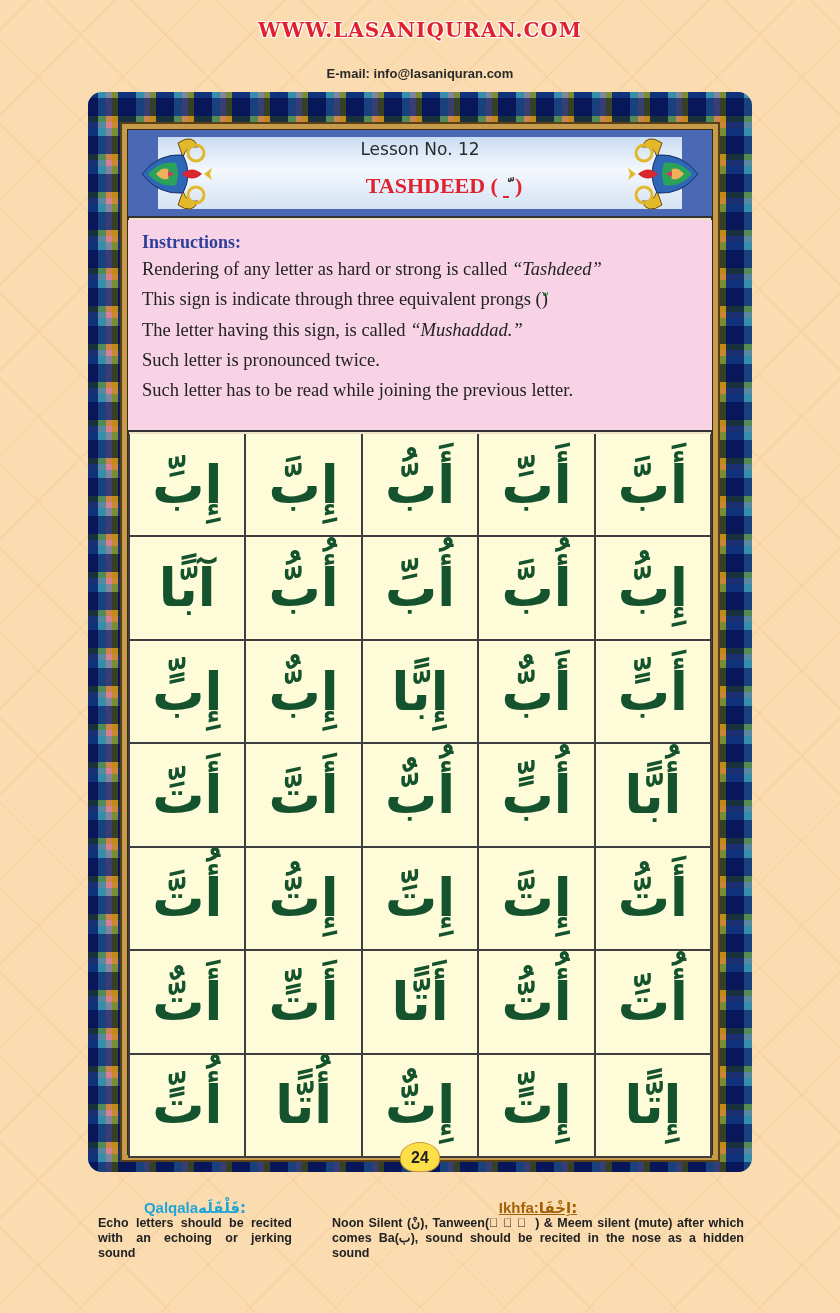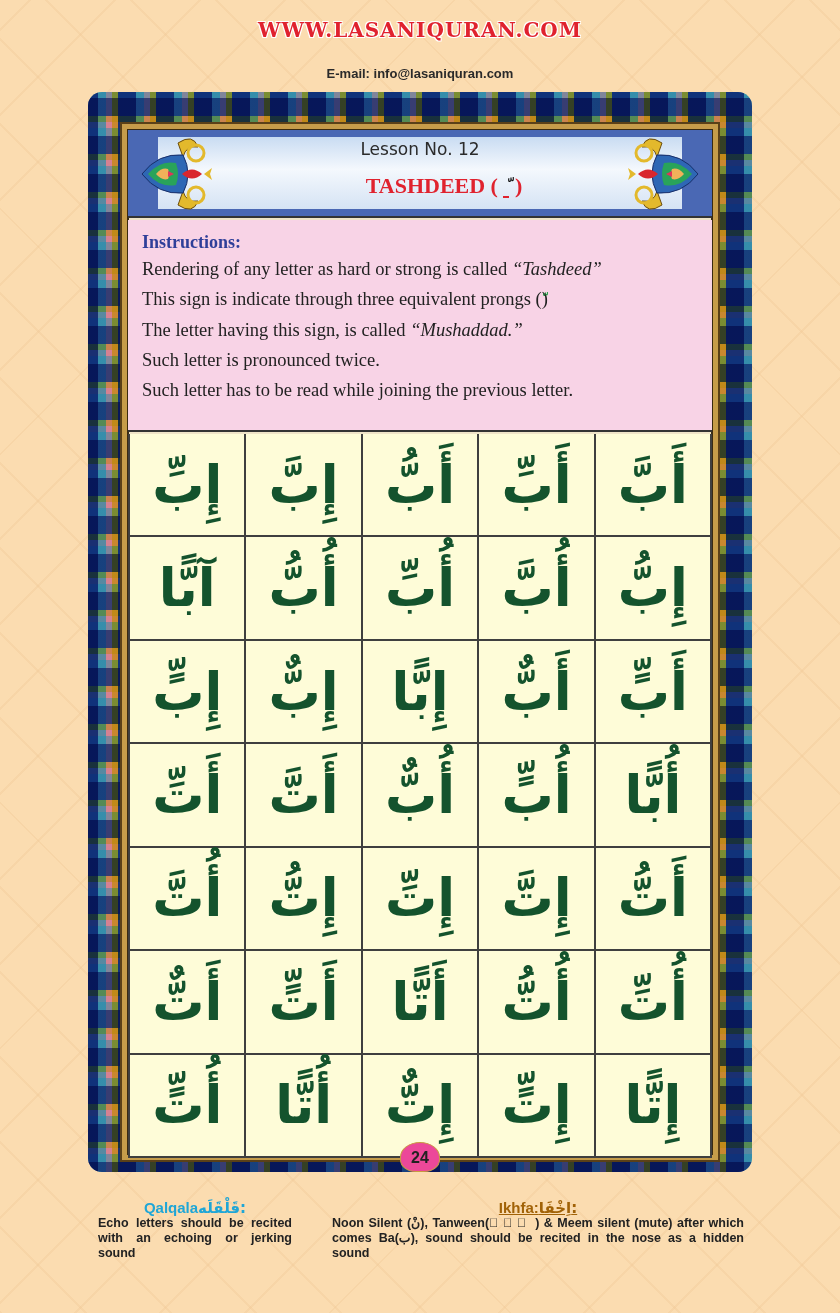--- a/index.html
+++ b/index.html
@@ -97,21 +97,21 @@
   }
   .cell {
     background: #fefcd8;
     display: flex; align-items: center; justify-content: center;
     font-family: "DejaVu Sans", sans-serif; font-size: 52px; font-weight: bold; color: #14532d;
     direction: rtl; cursor: pointer;
   }
 
   .page-number {
     position: absolute; left: 400px; top: 1142px; width: 40px; height: 30px;
-    background: #ec4899; border-radius: 50% 50% 40% 40%; text-align: center;
+    background: #fde047; border-radius: 50% 50% 40% 40%; text-align: center;
     font-family: "Liberation Sans", sans-serif; font-weight: bold; font-size: 16px; color: #222;
     line-height: 30px; border: 1px solid #c89b40;
   }
   .footer-left, .footer-right {
     position: absolute; top: 1200px;
     font-family: "Liberation Sans", sans-serif; font-weight: bold; font-size: 12.5px; color: #222;
     line-height: 15px;
   }
   .footer-left { left: 98px; width: 194px; }
   .footer-right { left: 332px; width: 412px; }

